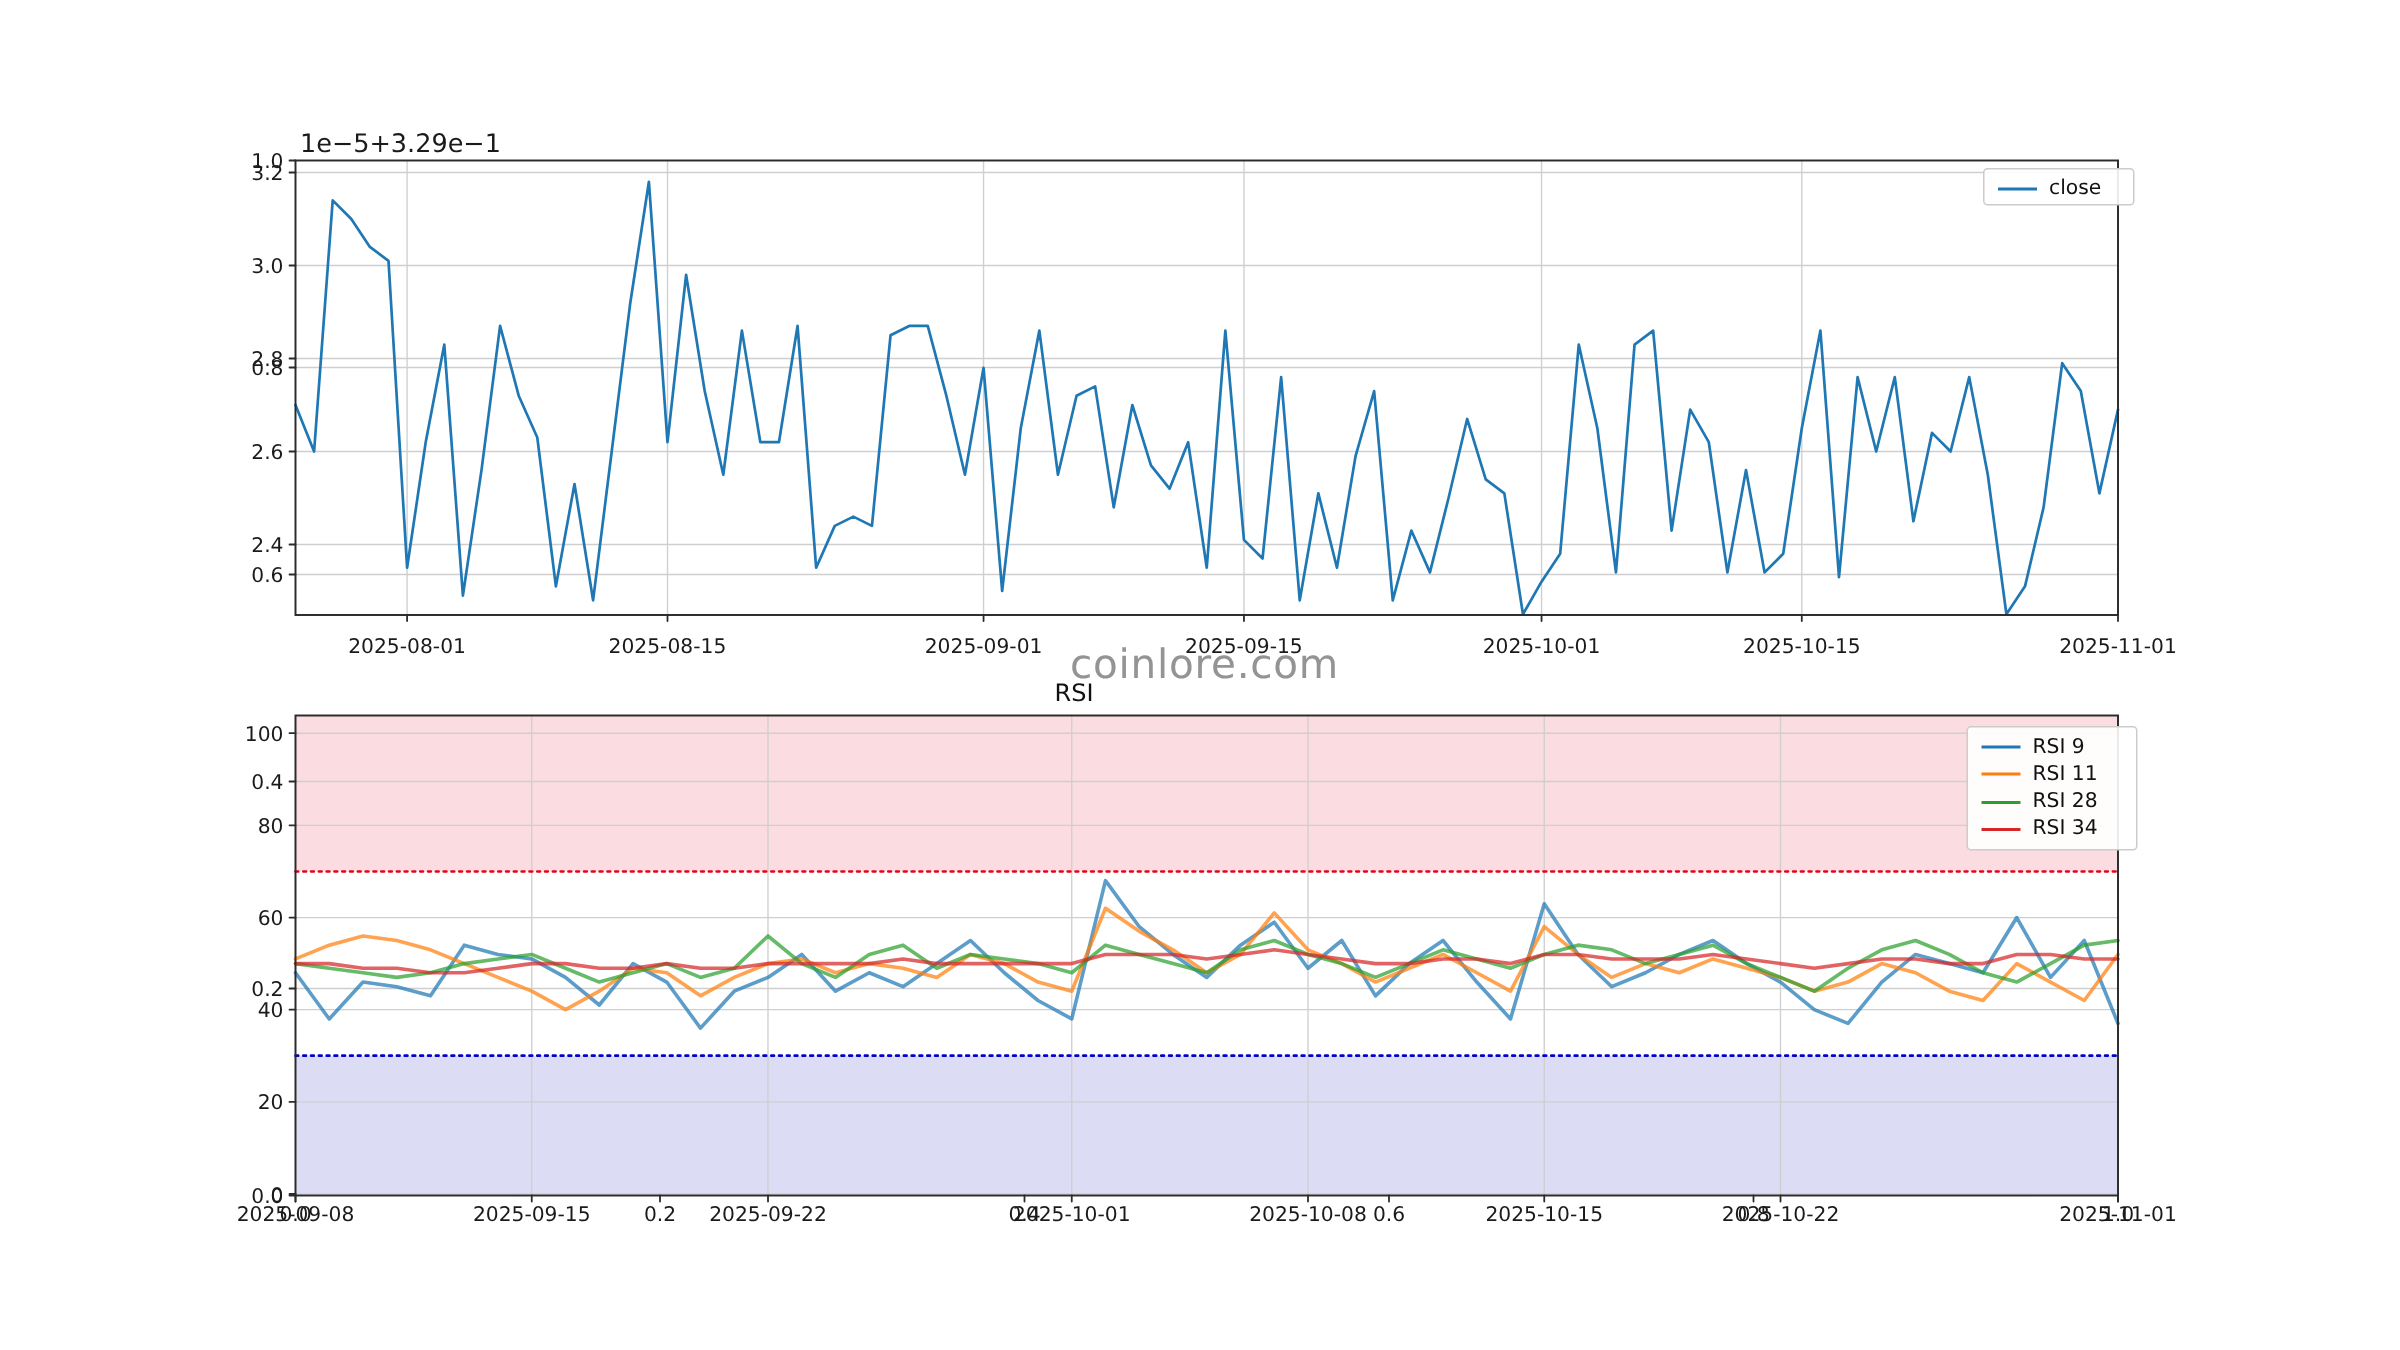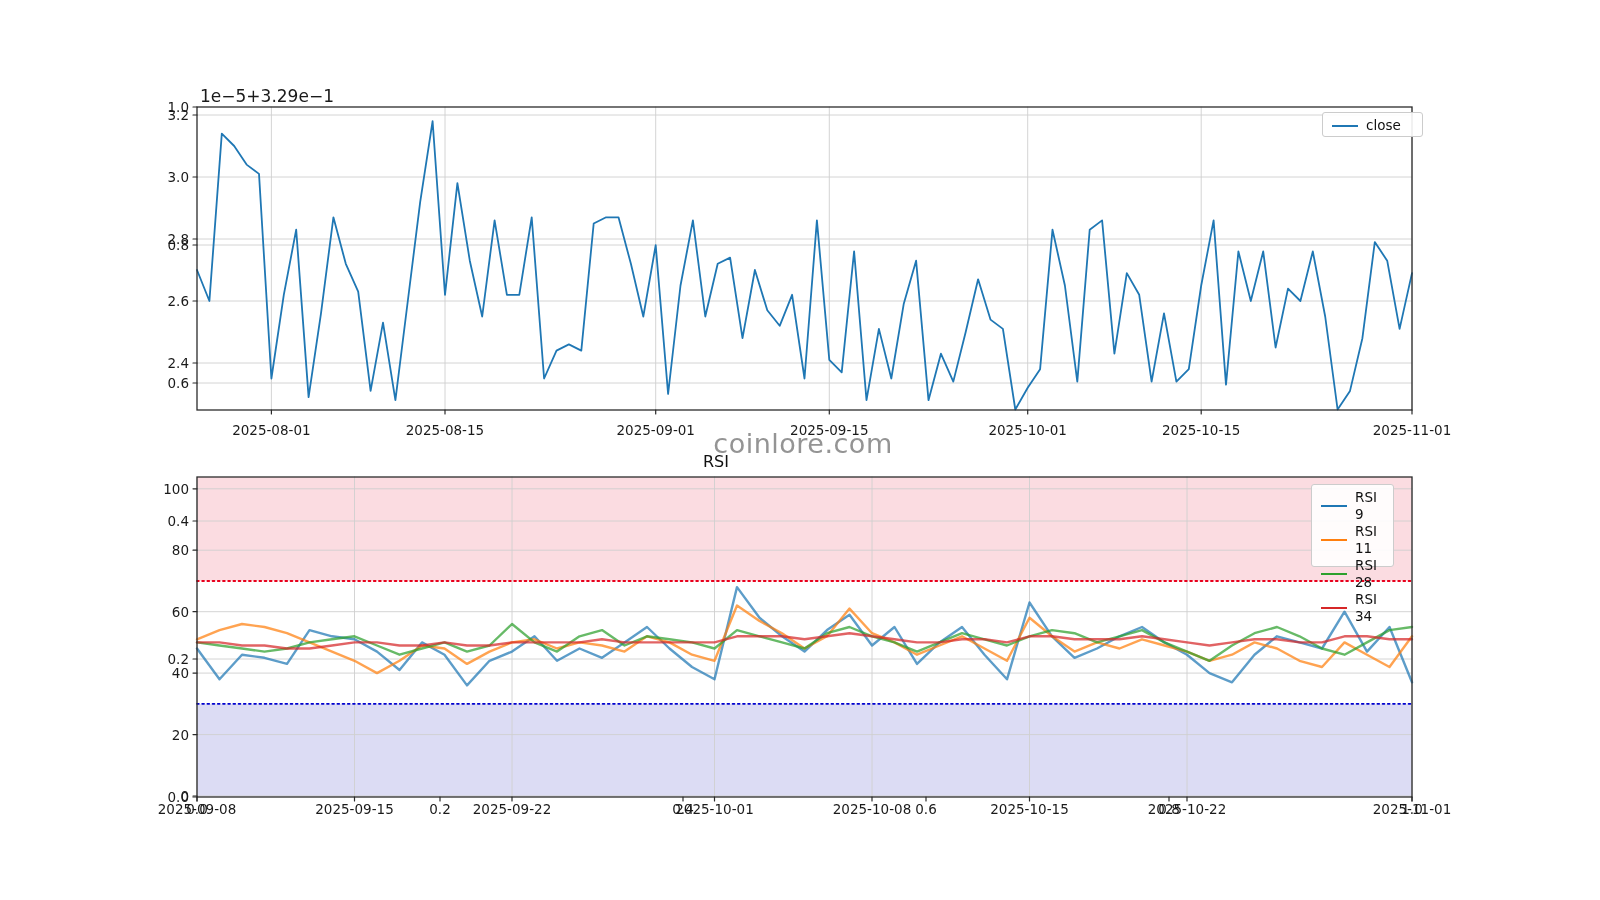--- a/index.html
+++ b/index.html
@@ -11,21 +11,21 @@
   .offset-text{position:absolute;left:200px;top:86px;font-size:17px;color:#1a1a1a;}
   .watermark{position:absolute;left:603px;top:428px;width:400px;text-align:center;
     font-size:27px;color:#949494;letter-spacing:0.5px;}
   .rsi-title{position:absolute;left:703px;top:452px;width:200px;text-align:left;
     font-size:16px;color:#111;}
   .legend{
     position:absolute;background:rgba(255,255,255,0.9);border:1px solid #cccccc;
     border-radius:3px;font-size:13.5px;color:#111;padding:4px 9px;box-sizing:border-box;
   }
   .legend-top{left:1322px;top:112px;width:101px;height:25px;display:flex;align-items:flex-start;}
-  .legend-bottom{left:1311px;top:484px;width:83px;height:83px;display:flex;
+  .legend-bottom{left:1311px;top:484px;width:114px;height:83px;display:flex;
     flex-direction:column;justify-content:space-around;}
   .legend-row{display:flex;align-items:center;gap:8px;line-height:17px;}
   .legend-swatch{display:inline-block;width:26px;height:0;border-top:2.5px solid #888;flex:0 0 auto;}
 </style>
 </head>
 <body>
 
 <div class="figure">
 
   <svg id="chart-svg" width="1600" height="900">

